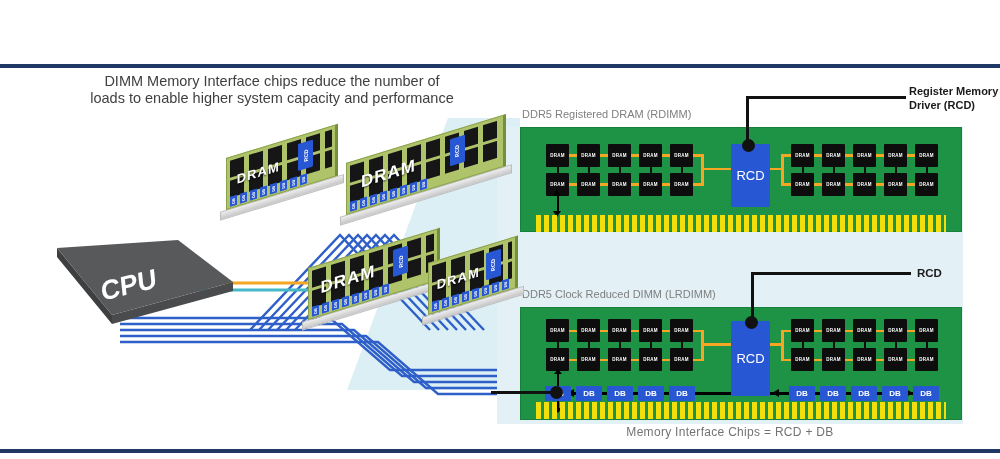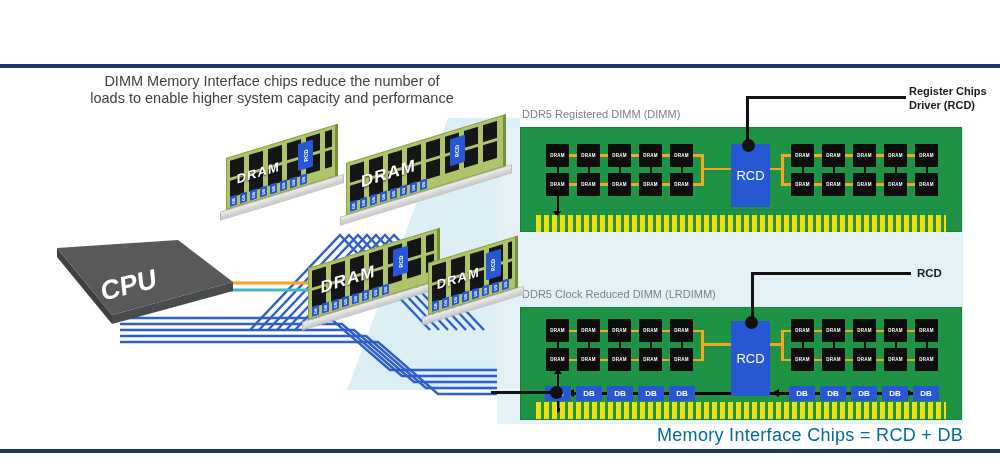--- a/index.html
+++ b/index.html
@@ -116,22 +116,22 @@
   .c1dot{left:742px;top:139px;}
   .c1text{left:909px;top:84px;}
   .c2h{left:751px;top:272px;width:160px;height:3px;}
   .c2v{left:751px;top:272px;width:3px;height:51px;}
   .c2dot{left:745px;top:316px;}
   .c2text{left:917px;top:266px;font-size:11.5px;}
   .c3text{left:398px;top:375px;width:89px;text-align:right;line-height:15px;}
   .c3h{left:491px;top:391px;width:60px;height:3px;}
   .c3dot{left:550px;top:386px;}
 
-  .footer-text{position:absolute;left:497px;top:425px;width:466px;text-align:right;
-    color:#0369a1;font-size:18px;letter-spacing:.3px;z-index:4;}
+  .footer-text{position:absolute;left:497px;top:425px;width:466px;text-align:center;
+    color:#737373;font-size:12px;letter-spacing:.3px;z-index:4;}
 </style>
 </head>
 <body>
 
 <div class="stage">
 
   <div class="rule rule-top"></div>
   <div class="tagline">
     <div>DIMM Memory Interface chips reduce the number of</div>
     <div>loads to enable higher system capacity and performance</div>
@@ -309,21 +309,21 @@
             <div class="db-mini">
               <span>DB</span>
             </div>
           </div>
       </div>
     </div>
   </div>
 
   <div class="panel"></div>
 
-  <div class="diagram-label rdimm-label">DDR5 Registered DIMM (DIMM)</div>
+  <div class="diagram-label rdimm-label">DDR5 Registered DRAM (RDIMM)</div>
   <div class="board rdimm">
     <div class="wire wl1"></div>
     <div class="wire wl2"></div>
     <div class="wire wlv"></div>
     <div class="wire wls"></div>
     <div class="wire wr1"></div>
     <div class="wire wr2"></div>
     <div class="wire wrv"></div>
     <div class="wire wrs"></div>
     <div class="grp left">
@@ -555,21 +555,21 @@
         <div class="db-chip">DB</div>
       </div>
     <div class="rcd-chip">RCD</div>
     <div class="pins"></div>
   </div>
 
   <div class="co c1v"></div>
   <div class="co c1h"></div>
   <div class="co-dot c1dot"></div>
   <div class="co-text c1text">
-    <div>Register Chips</div>
+    <div>Register Memory</div>
     <div>Driver (RCD)</div>
   </div>
 
   <div class="co c2h"></div>
   <div class="co c2v"></div>
   <div class="co-dot c2dot"></div>
   <div class="co-text c2text">RCD</div>
 
   <div class="co c3h"></div>
   <div class="co-dot c3dot"></div>

